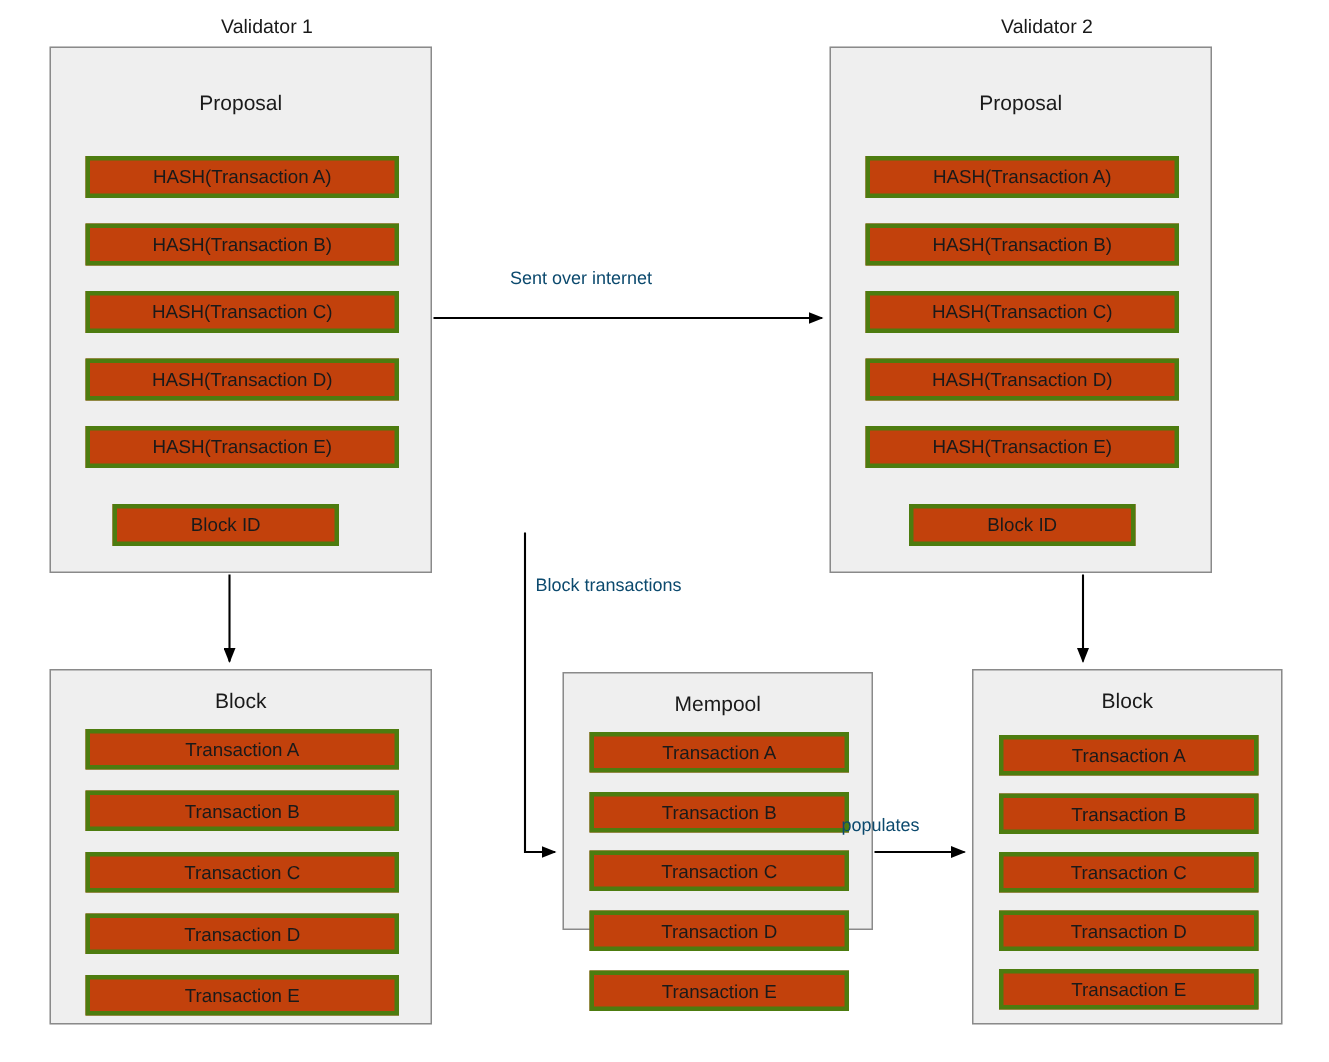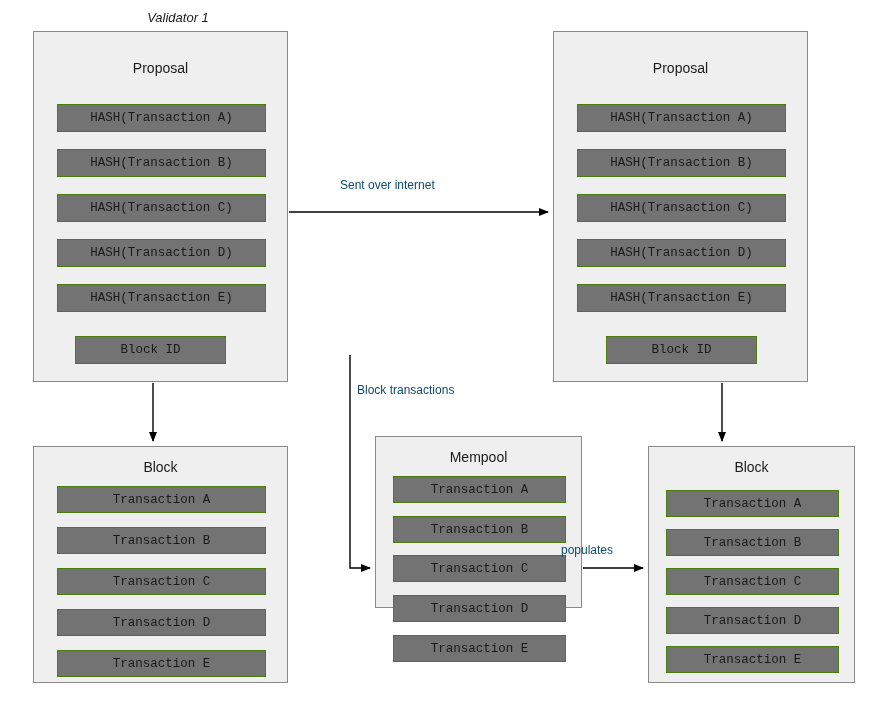--- a/index.html
+++ b/index.html
@@ -34,30 +34,29 @@
   .panel-title {
     position: absolute;
     left: 0;
     right: 0;
     text-align: center;
     font-size: 14px;
     color: #1a1a1a;
   }
   .cell {
     position: absolute;
-    background: #737373;
-    border: 1px solid #4d7c0f;
+    background: #c2410c;
+    border: 3px solid #4d7c0f;
     box-sizing: border-box;
     font-size: 12.5px;
     color: #1a1a1a;
     display: flex;
     align-items: center;
     justify-content: center;
     white-space: nowrap;
-    font-family: Liberation Mono, monospace;
   }
   svg.arrows {
     position: absolute;
     left: 0;
     top: 0;
     width: 886px;
     height: 708px;
     overflow: visible;
   }
   .arrow-label {
@@ -65,21 +64,22 @@
     font-size: 12px;
     color: #0c4a6e;
     white-space: nowrap;
   }
 </style>
 </head>
 <body>
 
 <div id="canvas">
 
-  <div class="lbl" style="left:88px; top:10px; width:180px;font-style:italic;">Validator 1</div>
+  <div class="lbl" style="left:88px; top:10px; width:180px;">Validator 1</div>
+  <div class="lbl" style="left:608px; top:10px; width:180px;">Validator 2</div>
 
   <div class="panel" style="left:33px; top:31px; width:255px; height:351px;">
     <div class="panel-title" style="top:28px;">Proposal</div>
     <div class="cell" style="left:23px; top:72px; width:209px; height:28px;">HASH(Transaction A)</div>
     <div class="cell" style="left:23px; top:117px; width:209px; height:28px;">HASH(Transaction B)</div>
     <div class="cell" style="left:23px; top:162px; width:209px; height:28px;">HASH(Transaction C)</div>
     <div class="cell" style="left:23px; top:207px; width:209px; height:28px;">HASH(Transaction D)</div>
     <div class="cell" style="left:23px; top:252px; width:209px; height:28px;">HASH(Transaction E)</div>
     <div class="cell" style="left:41px; top:304px; width:151px; height:28px;">Block ID</div>
   </div>
@@ -96,21 +96,21 @@
 
   <div class="panel" style="left:33px; top:446px; width:255px; height:237px;">
     <div class="panel-title" style="top:12px;">Block</div>
     <div class="cell" style="left:23px; top:39px; width:209px; height:27px;">Transaction A</div>
     <div class="cell" style="left:23px; top:80px; width:209px; height:27px;">Transaction B</div>
     <div class="cell" style="left:23px; top:121px; width:209px; height:27px;">Transaction C</div>
     <div class="cell" style="left:23px; top:162px; width:209px; height:27px;">Transaction D</div>
     <div class="cell" style="left:23px; top:203px; width:209px; height:27px;">Transaction E</div>
   </div>
 
-  <div class="panel" style="left:375px; top:436px; width:207px; height:172px;">
+  <div class="panel" style="left:375px; top:448px; width:207px; height:172px;">
     <div class="panel-title" style="top:12px; font-size:14px;">Mempool</div>
     <div class="cell" style="left:17px; top:39px; width:173px; height:27px;">Transaction A</div>
     <div class="cell" style="left:17px; top:79px; width:173px; height:27px;">Transaction B</div>
     <div class="cell" style="left:17px; top:118px; width:173px; height:27px;">Transaction C</div>
     <div class="cell" style="left:17px; top:158px; width:173px; height:27px;">Transaction D</div>
     <div class="cell" style="left:17px; top:198px; width:173px; height:27px;">Transaction E</div>
   </div>
 
   <div class="panel" style="left:648px; top:446px; width:207px; height:237px;">
     <div class="panel-title" style="top:12px;">Block</div>

